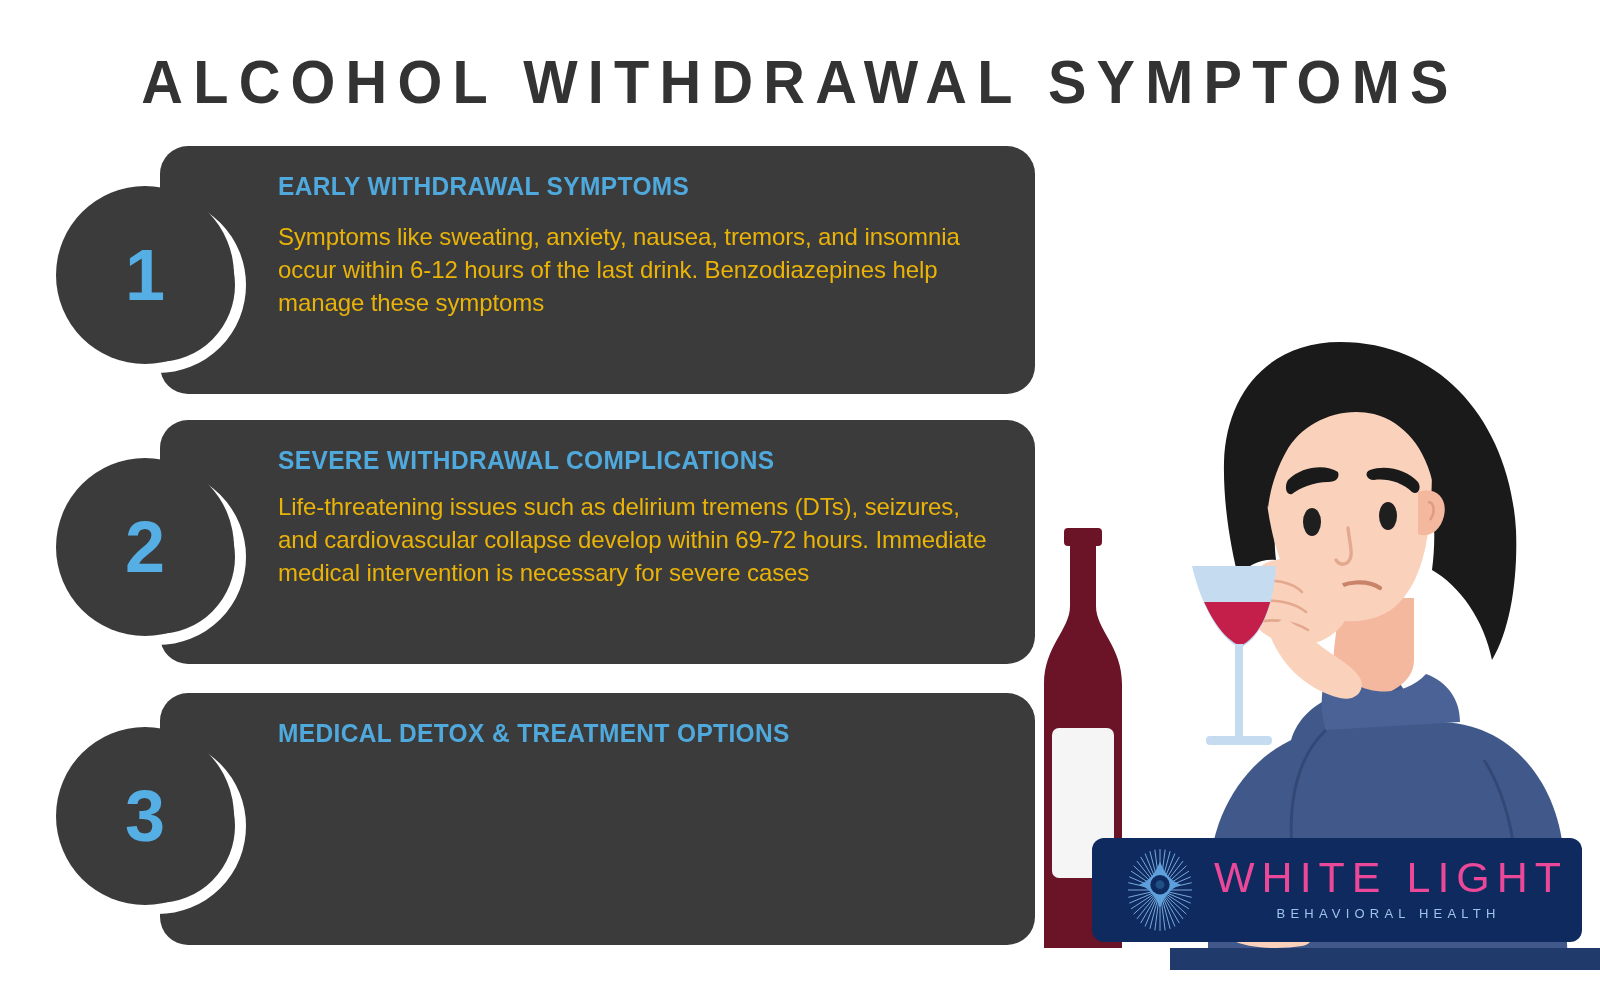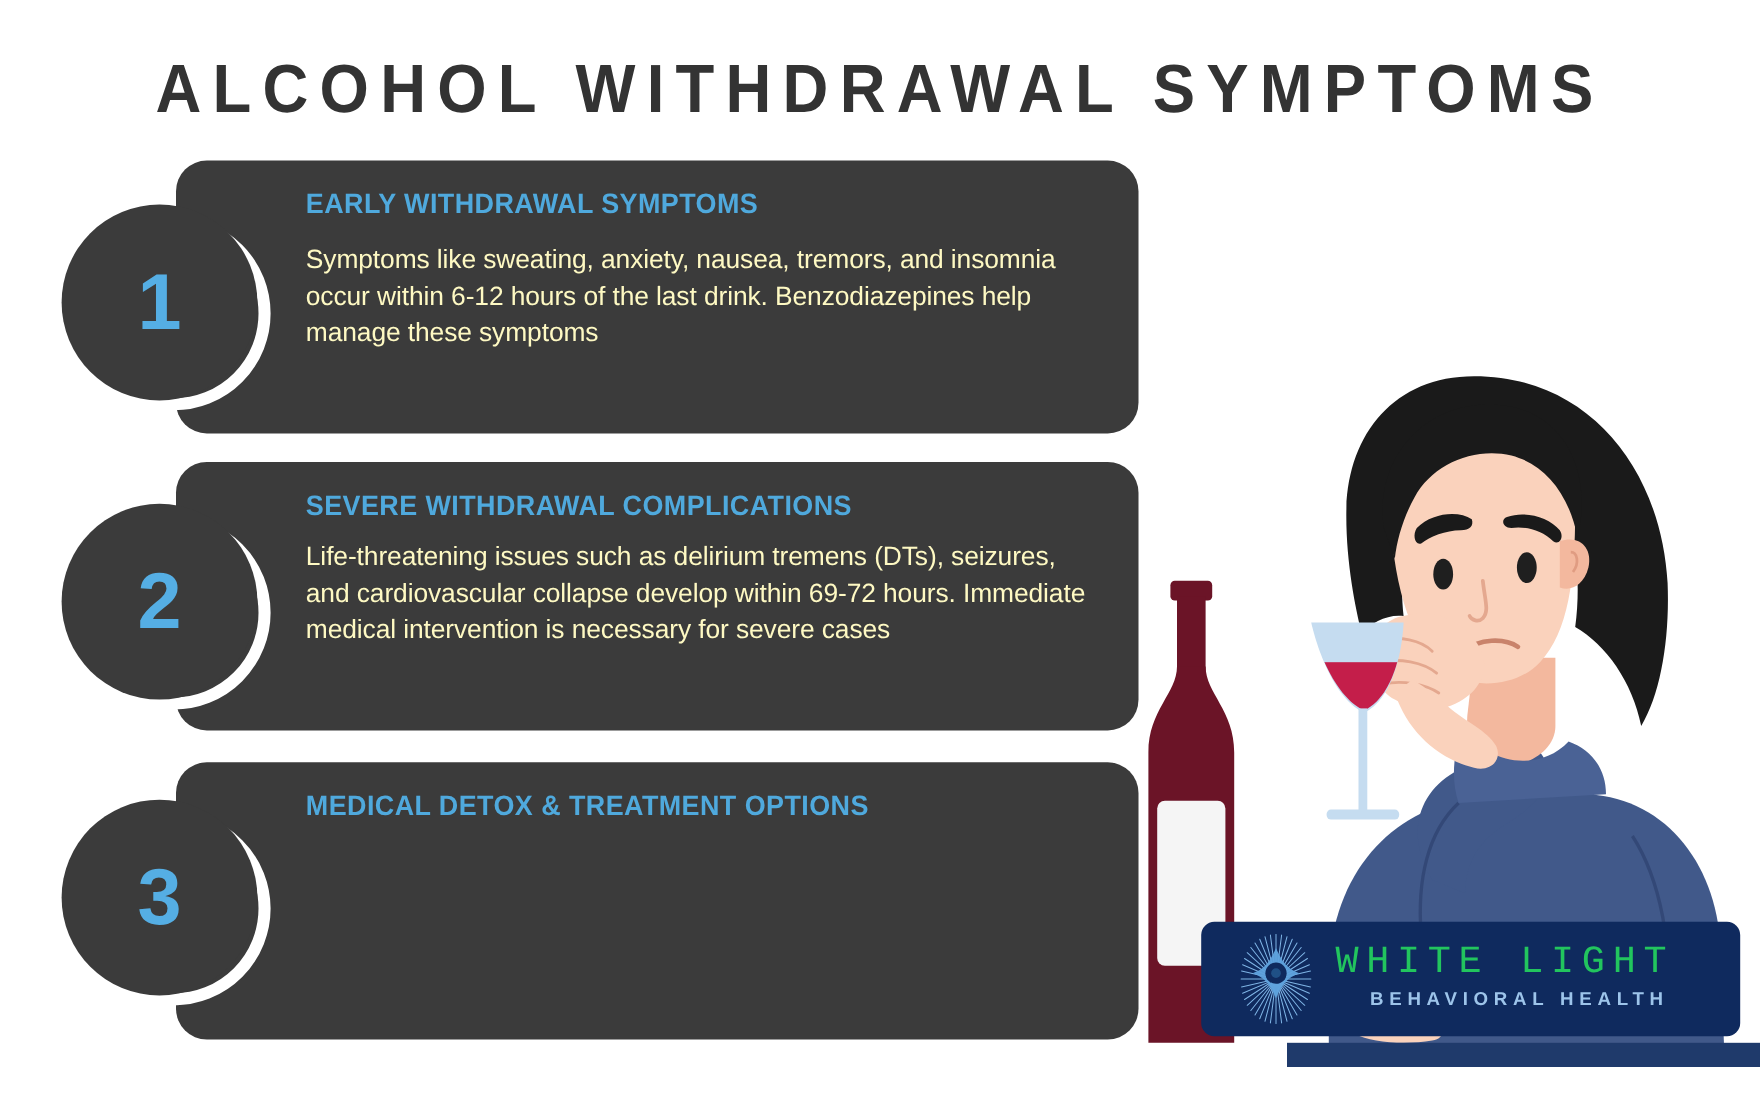--- a/index.html
+++ b/index.html
@@ -54,21 +54,21 @@
     font-weight: 700;
     letter-spacing: 0.4px;
     text-transform: uppercase;
     margin: 0 0 16px 0;
     font-family: "Liberation Sans Narrow", "Liberation Sans", sans-serif;
     transform: scaleX(0.96);
     transform-origin: left center;
     white-space: nowrap;
   }
   .card-body {
-    color: #fef9c3;
+    color: #eab308;
     font-size: 24px;
     line-height: 1.37;
     margin: 0;
     font-weight: 400;
     letter-spacing: -0.1px;
   }
   .card-1 .card-heading { margin-bottom: 20px; }
   .card-3 { }
   .card-3 .card-heading { margin-bottom: 14px; }
 
@@ -143,33 +143,33 @@
   .logo-mark {
     width: 88px;
     height: 88px;
     flex: 0 0 88px;
   }
   .logo-text {
     margin-left: 10px;
     padding-bottom: 4px;
   }
   .logo-name {
-    color: #22c55e;
-    font-family: Liberation Mono, monospace;
-    font-size: 35px;
+    color: #ec4899;
+    font-family: Liberation Sans, sans-serif;
+    font-size: 43px;
     letter-spacing: 7px;
     line-height: 1.05;
     white-space: nowrap;
   }
   .logo-tagline {
     color: #9dc4ea;
-    font-size: 17px;
-    font-weight: 700;
+    font-size: 13px;
+    font-weight: 400;
     letter-spacing: 5.2px;
-    text-align: right;
+    text-align: center;
     margin-top: 5px;
     margin-right: 5px;
     white-space: nowrap;
   }
 </style>
 </head>
 <body>
 
 <div class="page-title">ALCOHOL WITHDRAWAL SYMPTOMS</div>
 

